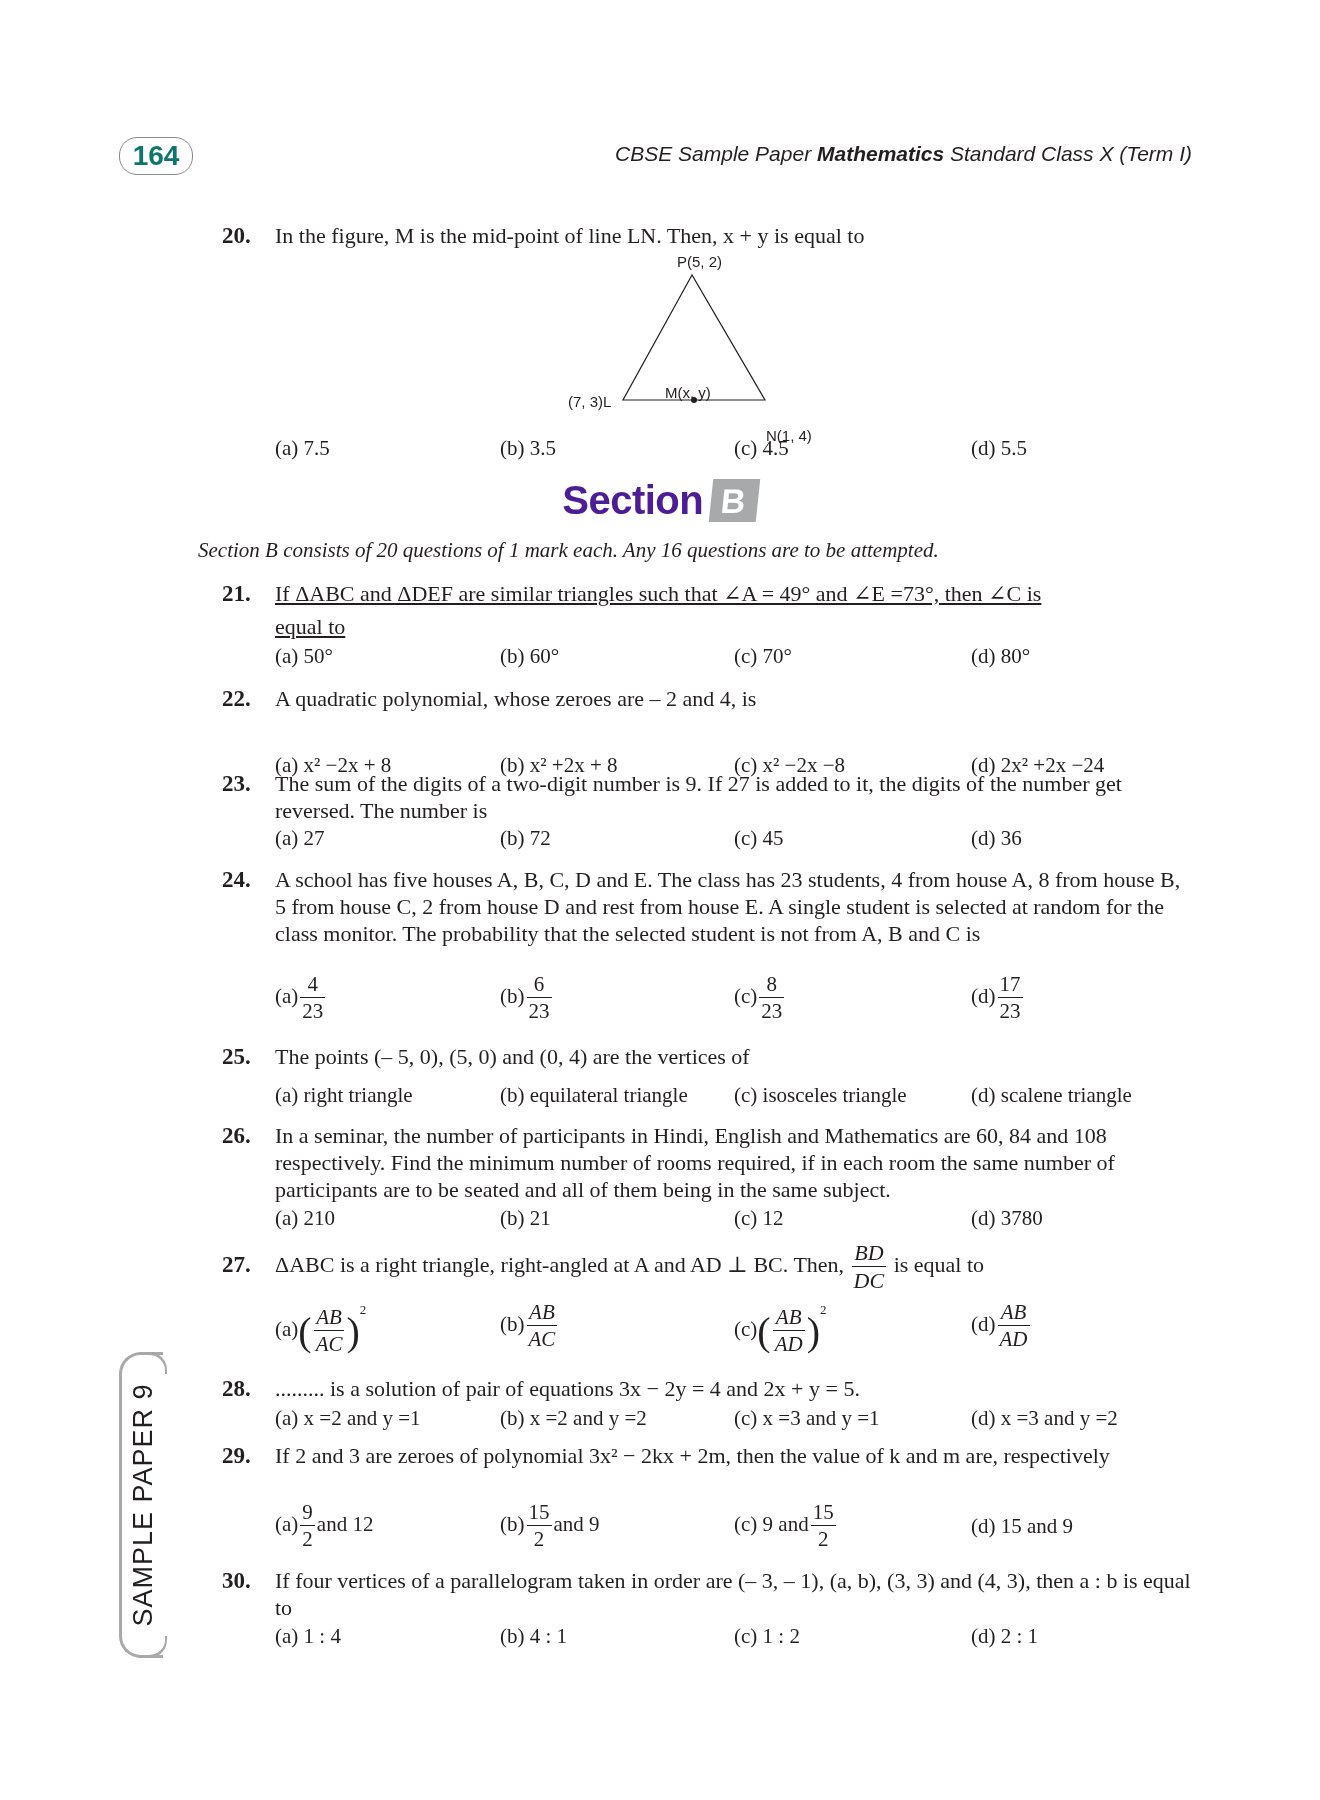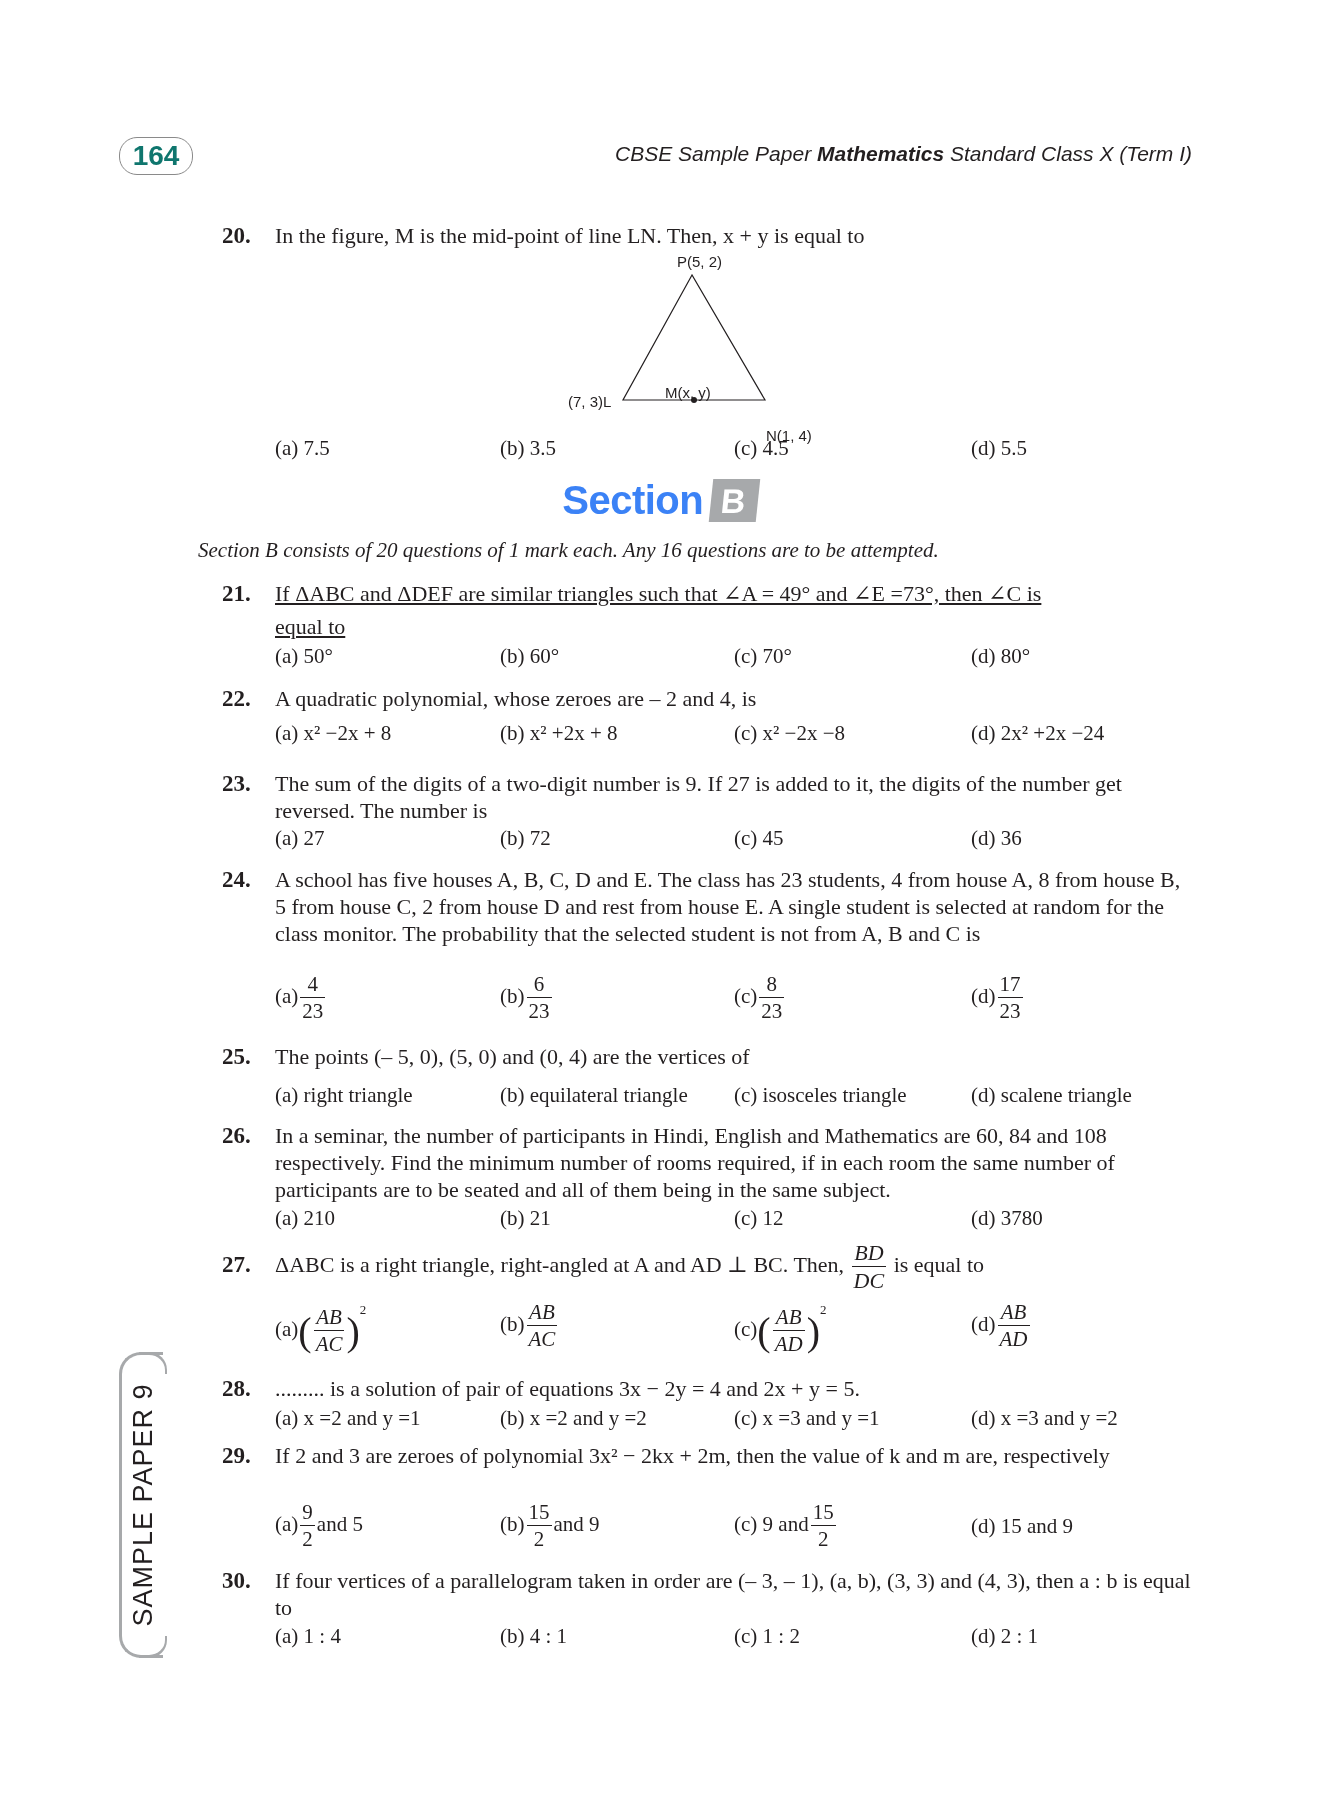--- a/index.html
+++ b/index.html
@@ -20,21 +20,21 @@
   .o-a { left: 0; } .o-b { left: 225px; } .o-c { left: 459px; } .o-d { left: 696px; }
   i { font-style: italic; }
   .frac { display: inline-block; vertical-align: middle; text-align: center; line-height: 1;
           margin: 0 2px; }
   .frac .n { display: block; padding: 0 2px 2px; border-bottom: 1px solid #231f20; }
   .frac .d { display: block; padding: 3px 2px 0; }
   .paren { font-size: 40px; vertical-align: middle; font-weight: 200; }
   sup { font-size: 13px; }
   .section-title { left: 0; width: 1320px; top: 478px; text-align: center; }
   .section-word { font-family: "Liberation Sans", sans-serif; font-weight: bold; font-size: 40px;
-                  letter-spacing: -0.5px; vertical-align: middle; color: #3b82f6; }
+                  letter-spacing: -0.5px; vertical-align: middle; color: #4c1d95; }
   .section-letter { display: inline-block; background: #a7a9ab; color: #ffffff;
                     font-family: "Liberation Sans", sans-serif; font-weight: bold; font-size: 34px;
                     padding: 1px 12px 0 10px; height: 42px; line-height: 42px; vertical-align: middle;
                     transform: skewX(-6deg); margin-left: 4px; }
   .section-note { left: 198px; top: 538px; font-style: italic; font-size: 21px; white-space: nowrap; }
   .side-tab { left: 119px; top: 1352px; width: 48px; height: 306px; }
   .side-tab .bar { position: absolute; left: 0; top: 0; width: 44px; height: 306px;
                    border: 3px solid #a7a9ab; border-right: none; border-radius: 22px 0 0 22px;
                    box-sizing: border-box; }
   .side-tab .cap-top { position: absolute; left: 20px; top: 0; width: 28px; height: 22px;
@@ -90,21 +90,21 @@
   <span class="opt o-a">(a) 50°</span>
   <span class="opt o-b">(b) 60°</span>
   <span class="opt o-c">(c) 70°</span>
   <span class="opt o-d">(d) 80°</span>
 </div>
 
 <div class="q" style="top:685px;">
   <span class="num">22.</span>
   <div class="text">A quadratic polynomial, whose zeroes are – 2 and 4, is</div>
 </div>
-<div class="opts" style="top:721px;">
+<div class="opts" style="top:753px;">
   <span class="opt o-a">(a) x² −2x + 8</span>
   <span class="opt o-b">(b) x² +2x + 8</span>
   <span class="opt o-c">(c) x² −2x −8</span>
   <span class="opt o-d">(d) 2x² +2x −24</span>
 </div>
 
 <div class="q" style="top:770px;">
   <span class="num">23.</span>
   <div class="text">The sum of the digits of a two-digit number is 9. If 27 is added to it, the digits of the number get reversed. The number is</div>
 </div>
@@ -172,21 +172,21 @@
   <span class="opt o-b">(b) x =2 and y =2</span>
   <span class="opt o-c">(c) x =3 and y =1</span>
   <span class="opt o-d">(d) x =3 and y =2</span>
 </div>
 
 <div class="q" style="top:1442px;">
   <span class="num">29.</span>
   <div class="text">If 2 and 3 are zeroes of polynomial 3x² − 2kx + 2m, then the value of k and m are, respectively</div>
 </div>
 <div class="opts" style="top:1502px; height:54px;">
-  <span class="opt o-a"><span>(a)</span><span class="frac"><span class="n">9</span><span class="d">2</span></span><span>and 5</span></span>
+  <span class="opt o-a"><span>(a)</span><span class="frac"><span class="n">9</span><span class="d">2</span></span><span>and 12</span></span>
   <span class="opt o-b"><span>(b)</span><span class="frac"><span class="n">15</span><span class="d">2</span></span><span>and 9</span></span>
   <span class="opt o-c"><span>(c)</span> <span>9 and</span><span class="frac"><span class="n">15</span><span class="d">2</span></span></span>
   <span class="opt o-d" style="top:12px;"><span>(d)</span> <span>15 and 9</span></span>
 </div>
 
 <div class="q" style="top:1567px;">
   <span class="num">30.</span>
   <div class="text">If four vertices of a parallelogram taken in order are (– 3, – 1), (a, b), (3, 3) and (4, 3), then a : b is equal to</div>
 </div>
 <div class="opts" style="top:1624px;">

